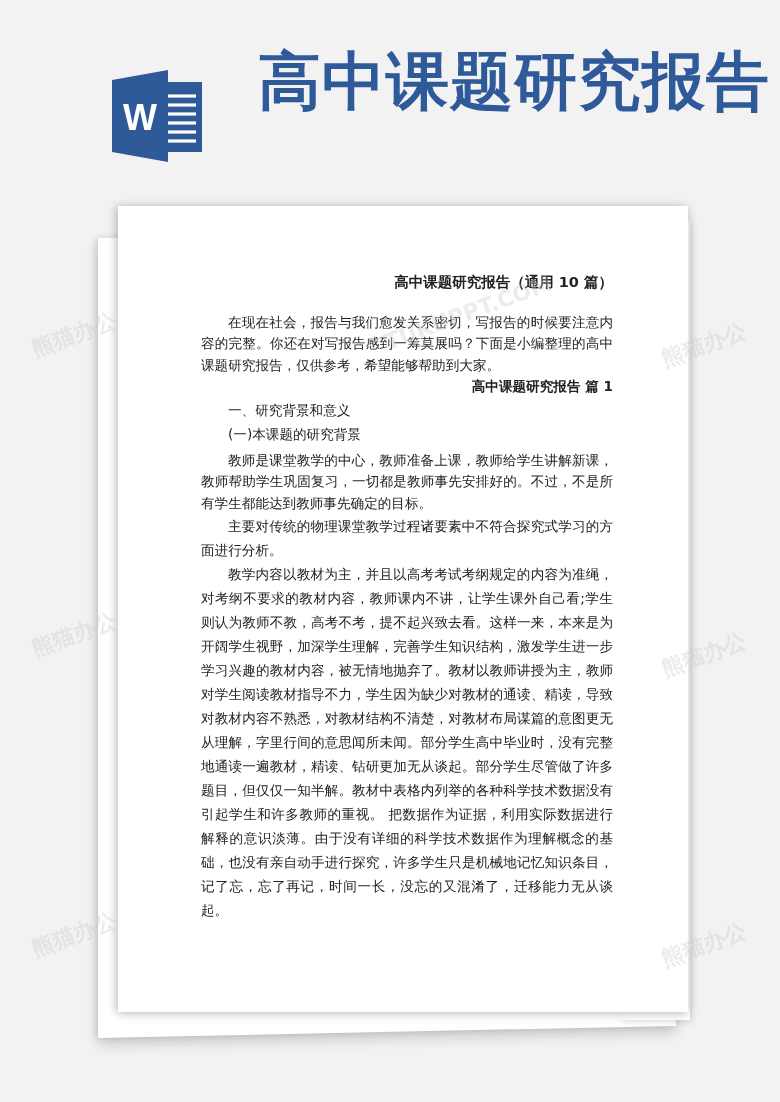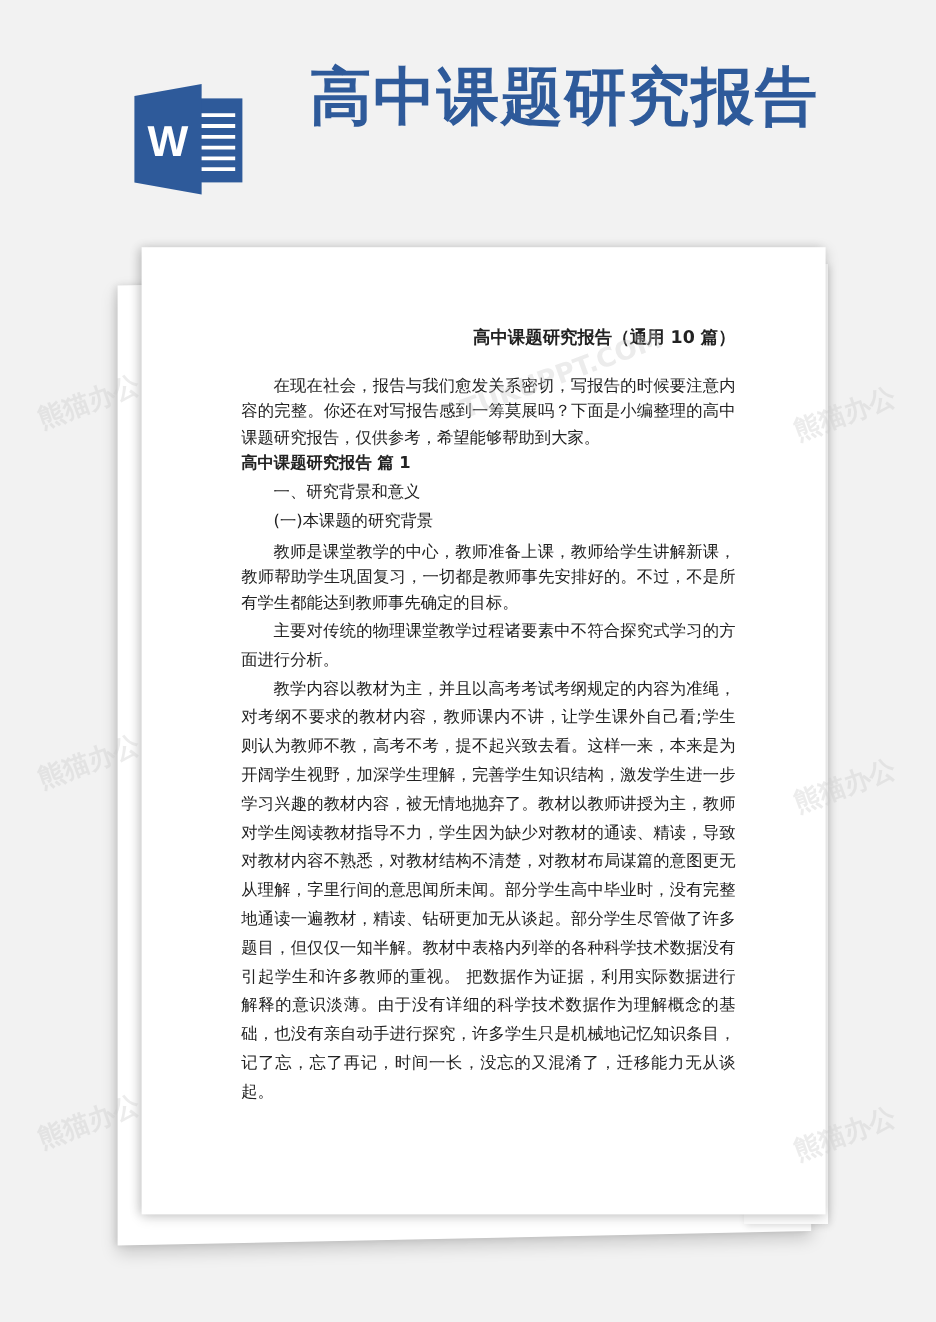--- a/index.html
+++ b/index.html
@@ -6,21 +6,21 @@
   body {
     width: 780px; height: 1102px; overflow: hidden; position: relative;
     background: #f2f2f2;
     font-family: "DejaVu Sans", "Liberation Sans", sans-serif;
   }
   .header { position: absolute; left: 0; top: 0; width: 780px; height: 200px; }
   .word-icon { position: absolute; left: 108px; top: 68px; width: 100px; height: 96px; }
   .cover-title {
     position: absolute; left: 258px; top: 52px; width: 520px;
     font-family: "DejaVu Serif", "Liberation Serif", serif;
-    font-weight: bold; color: #2e5a9a; font-size: 52px; line-height: 58px;
+    font-weight: bold; color: #2e5a9a; font-size: 63px; line-height: 58px;
     letter-spacing: 1px;
   }
   .cover-title div { white-space: nowrap; }
 
   .back-page {
     position: absolute; left: 98px; top: 238px; width: 578px; height: 800px;
     background: #ffffff;
     transform: skewY(-1.2deg); transform-origin: left top;
     box-shadow: 0 6px 14px rgba(0,0,0,0.18), -2px 0 6px rgba(0,0,0,0.10);
   }
@@ -37,21 +37,21 @@
   .doc {
     position: absolute; left: 83px; top: 66px; width: 412px;
     color: #222; font-size: 13.6px; line-height: 21.5px;
   }
   .doc-title {
     text-align: right; font-weight: bold; font-size: 14.5px;
     margin-bottom: 18px; padding-left: 20px;
   }
   .p { text-indent: 27px; text-align: justify; margin: 0; }
   .p.loose { line-height: 24px; }
-  .h { font-weight: bold; margin: 0; }
+  .h { font-weight: bold; margin: 0; text-align: right; }
   .sub { padding-left: 27px; margin: 0; line-height: 24px; }
   .watermark {
     position: absolute; color: rgba(200,200,200,0.35);
     font-size: 22px; font-weight: bold; transform: rotate(-20deg);
     white-space: nowrap; pointer-events: none;
   }
 </style>
 </head>
 <body>
 

